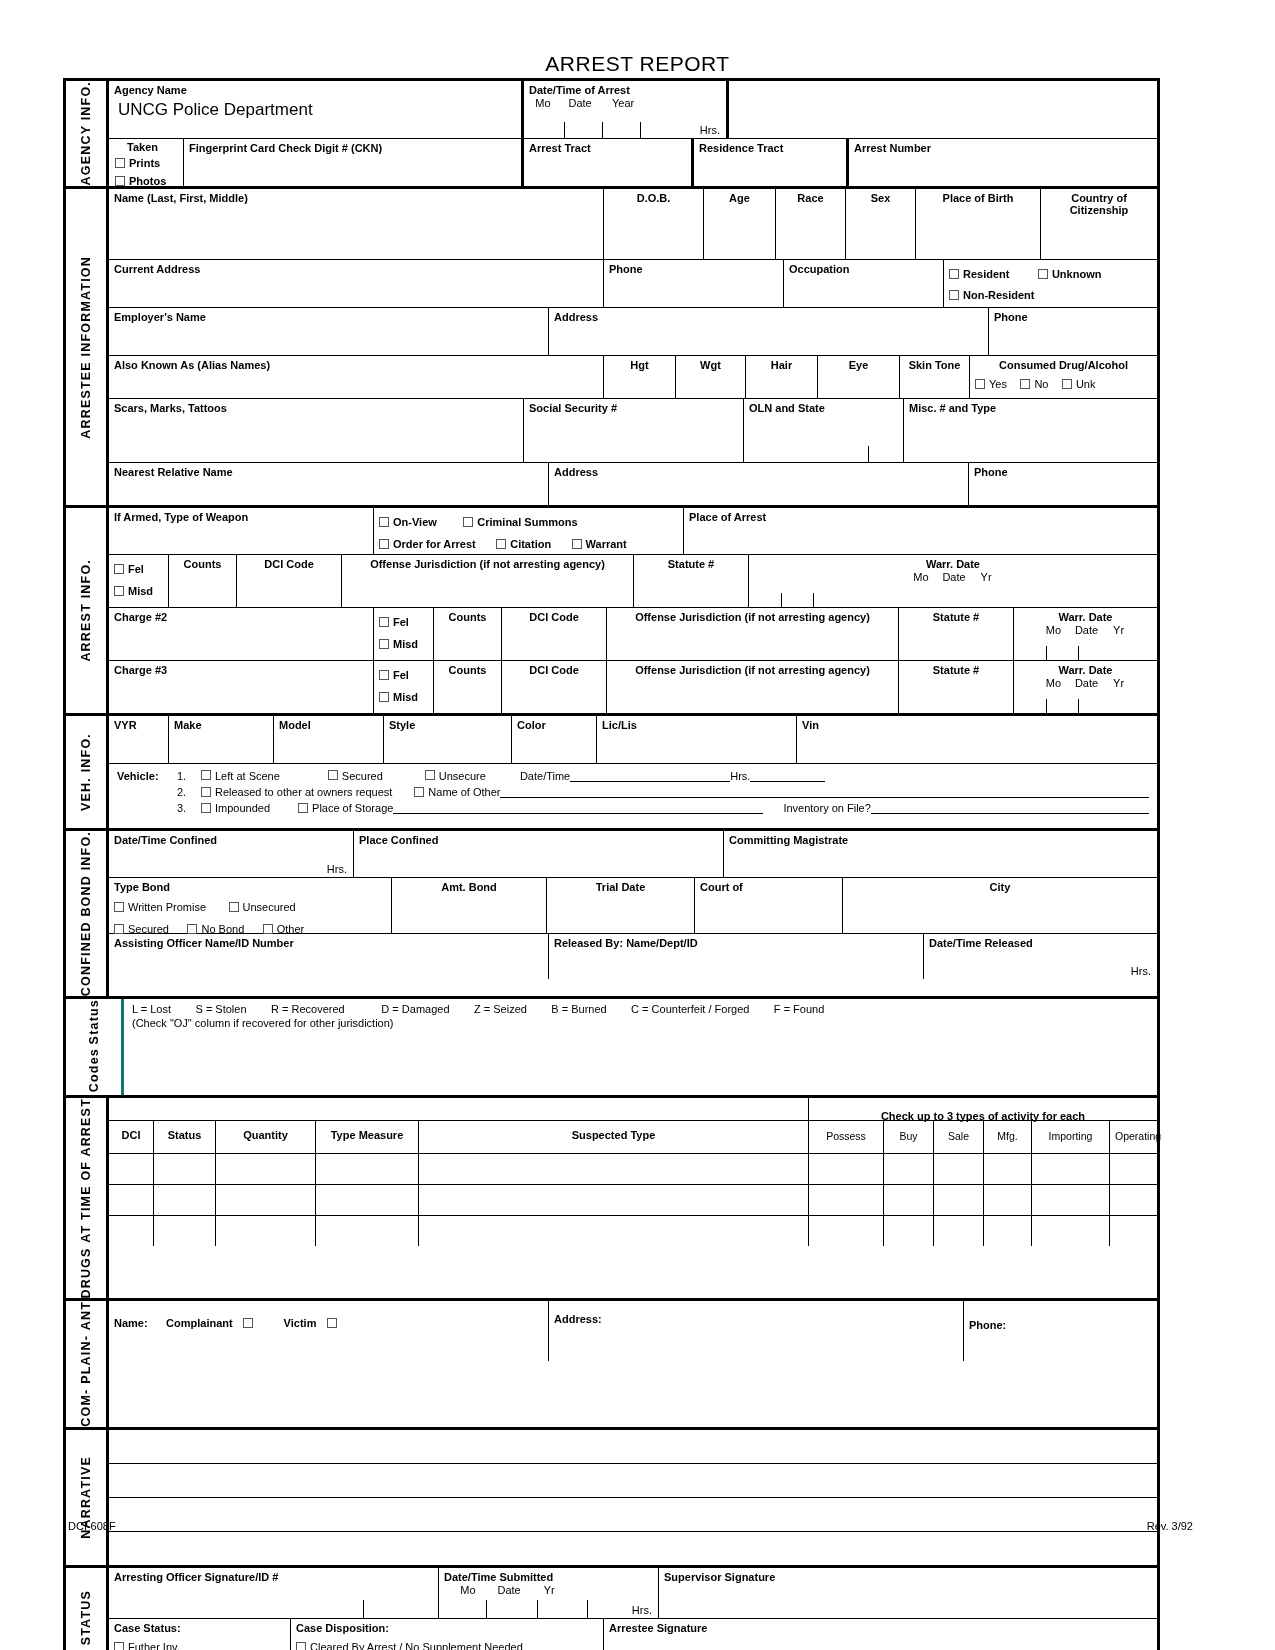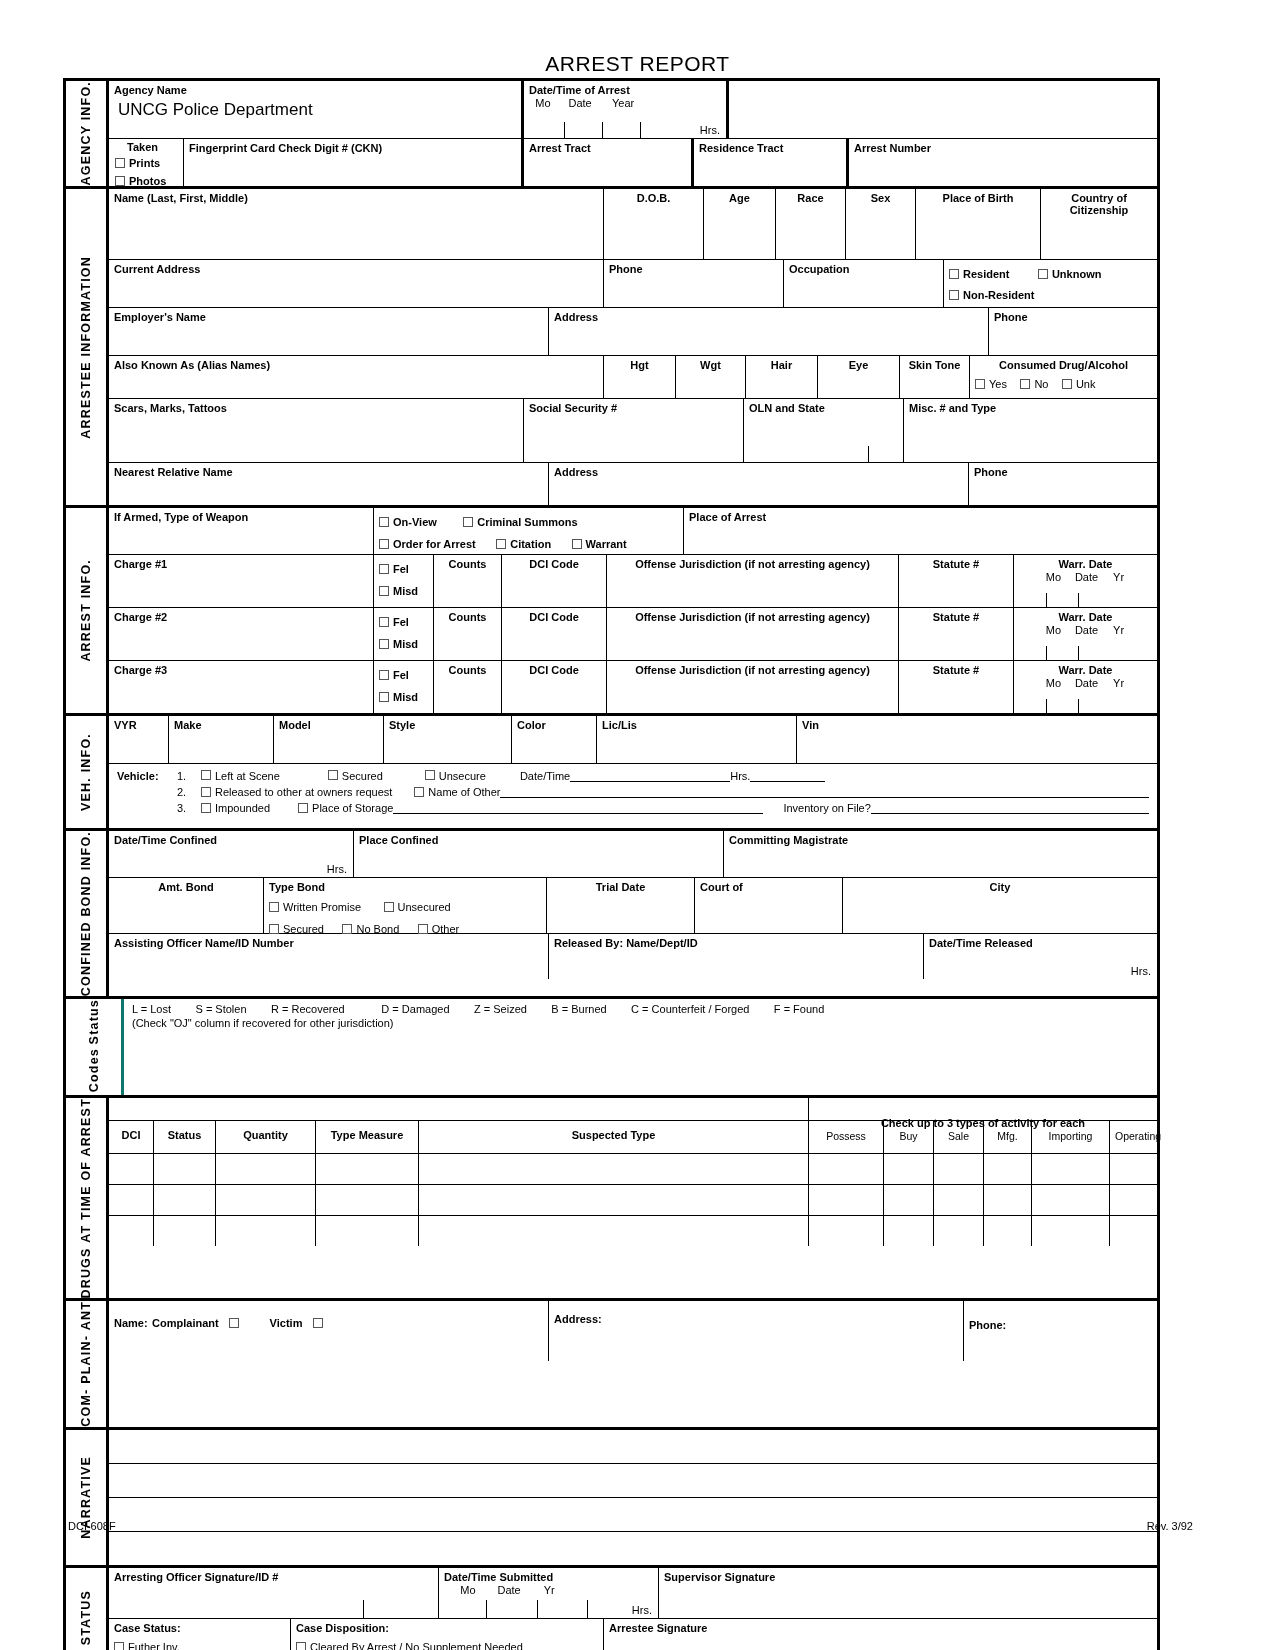--- a/index.html
+++ b/index.html
@@ -220,23 +220,20 @@
               <span class="cb" style="margin-left:16px"></span><span class="cbl">Citation</span>
               <span class="cb" style="margin-left:16px"></span><span class="cbl">Warrant</span>
             </div>
           </div>
           <div class="cell" style="flex:1">
             <div class="lbl">Place of Arrest</div>
           </div>
         </div>
 
         <div class="row" style="height:52px">
-          <div class="cell" style="width:265px">
-            <div class="lbl">Charge  #1</div>
-          </div>
           <div class="cell" style="width:60px;padding-top:4px">
             <div><span class="cb"></span><span class="cbl">Fel</span></div>
             <div style="padding-top:4px"><span class="cb"></span><span class="cbl">Misd</span></div>
           </div>
           <div class="cell ctr" style="width:68px">
               <div class="lbl">Counts</div>
             </div>
           <div class="cell ctr" style="width:105px">
               <div class="lbl">DCI Code</div>
             </div>
@@ -404,35 +401,35 @@
             <div class="hrs nb">Hrs.</div>
           </div>
           <div class="cell" style="width:370px">
             <div class="lbl">Place Confined</div>
           </div>
           <div class="cell" style="flex:1">
             <div class="lbl">Committing Magistrate</div>
           </div>
         </div>
         <div class="row" style="height:55px">
-          <div class="cell ctr" style="width:155px">
-              <div class="lbl">Amt. Bond</div>
-            </div>
           <div class="cell" style="width:283px;padding-top:3px">
             <div class="lbl">Type Bond</div>
             <div style="padding-top:4px">
               <span class="cb"></span><span class="cbl n">Written Promise</span>
               <span class="cb" style="margin-left:18px"></span><span class="cbl n">Unsecured</span>
             </div>
             <div style="padding-top:4px">
               <span class="cb"></span><span class="cbl n">Secured</span>
               <span class="cb" style="margin-left:14px"></span><span class="cbl n">No Bond</span>
               <span class="cb" style="margin-left:14px"></span><span class="cbl n">Other</span>
             </div>
           </div>
+          <div class="cell ctr" style="width:155px">
+              <div class="lbl">Amt. Bond</div>
+            </div>
           <div class="cell ctr" style="width:148px">
               <div class="lbl">Trial Date</div>
             </div>
           <div class="cell" style="width:148px">
               <div class="lbl">Court of</div>
             </div>
           <div class="cell ctr" style="flex:1">
               <div class="lbl">City</div>
             </div>
         </div>
@@ -467,21 +464,21 @@
       </div>
     </div>
 
     <div class="sec">
       <div class="vlabel">
         <span><span>DRUGS</span> <span>AT TIME</span> <span>OF ARREST</span></span>
       </div>
       <div class="body">
         <div class="row" style="height:22px">
           <div class="cell" style="width:700px;border-right:1px solid #000"></div>
-          <div class="cell ctr" style="flex:1;padding-top:19px">
+          <div class="cell ctr" style="flex:1;padding-top:12px">
             <div class="lbl">Check up to 3 types of activity for each</div>
           </div>
         </div>
         <div class="row" style="height:32px">
           <div class="cell ctr" style="width:45px;padding-top:8px">
               <div class="lbl">DCI</div>
             </div>
           <div class="cell ctr" style="width:62px;padding-top:8px">
               <div class="lbl">Status</div>
             </div>
@@ -556,21 +553,21 @@
     </div>
 
     <div class="sec">
       <div class="vlabel">
         <span style="line-height:13px"><span>COM-</span> <span>PLAIN-</span> <span>ANT</span></span>
       </div>
       <div class="body">
         <div class="row" style="height:60px">
           <div class="cell" style="width:440px;padding-top:12px">
             <span class="cbl">Name:</span>
-            <span class="cbl" style="">Complainant</span>
+            <span class="cbl" style="margin-left:14px">Complainant</span>
             <span class="cb" style="margin-left:6px"></span>
             <span class="cbl" style="margin-left:22px">Victim</span>
             <span class="cb" style="margin-left:6px"></span>
           </div>
           <div class="cell" style="width:415px;padding-top:8px">
             <span class="cbl">Address:</span>
           </div>
           <div class="cell" style="flex:1;padding-top:14px">
             <span class="cbl">Phone:</span>
           </div>

